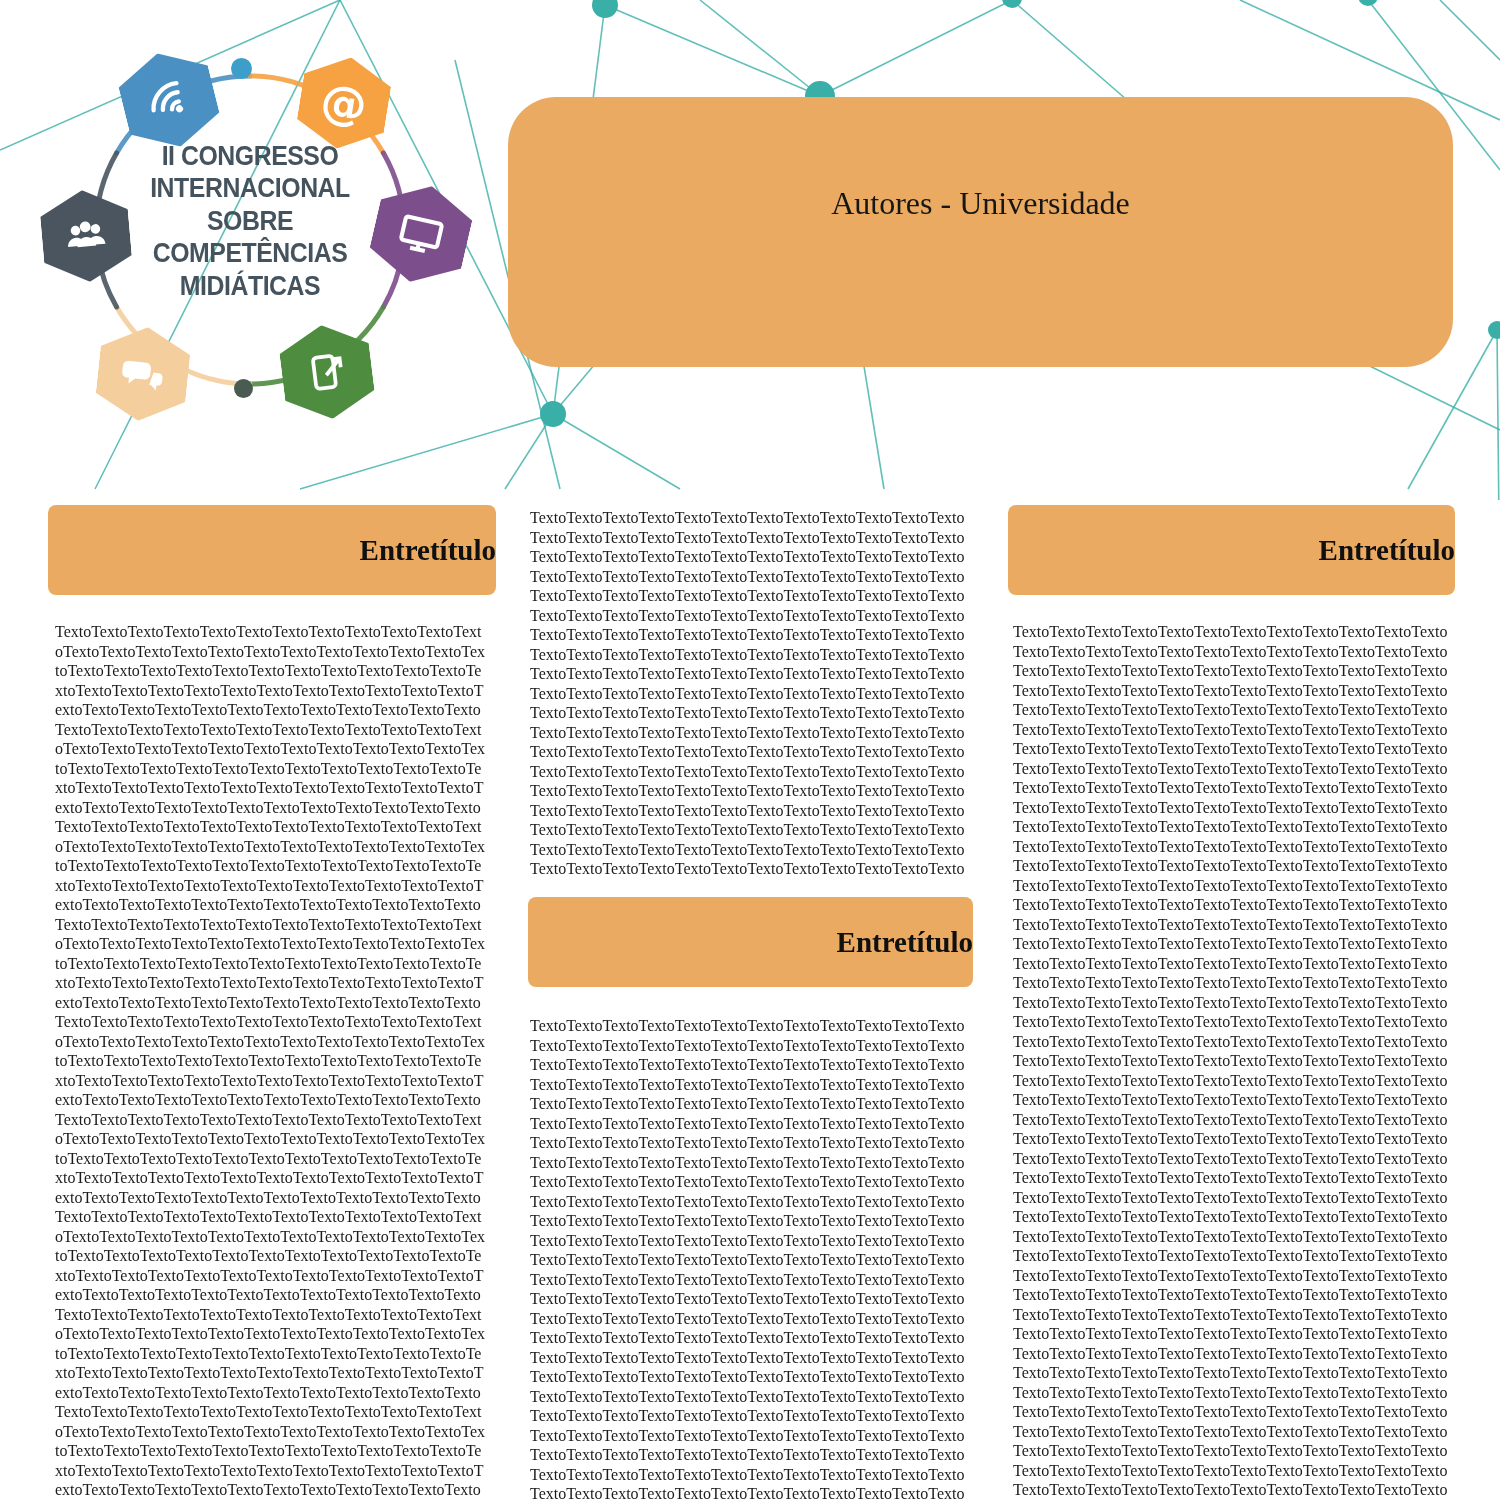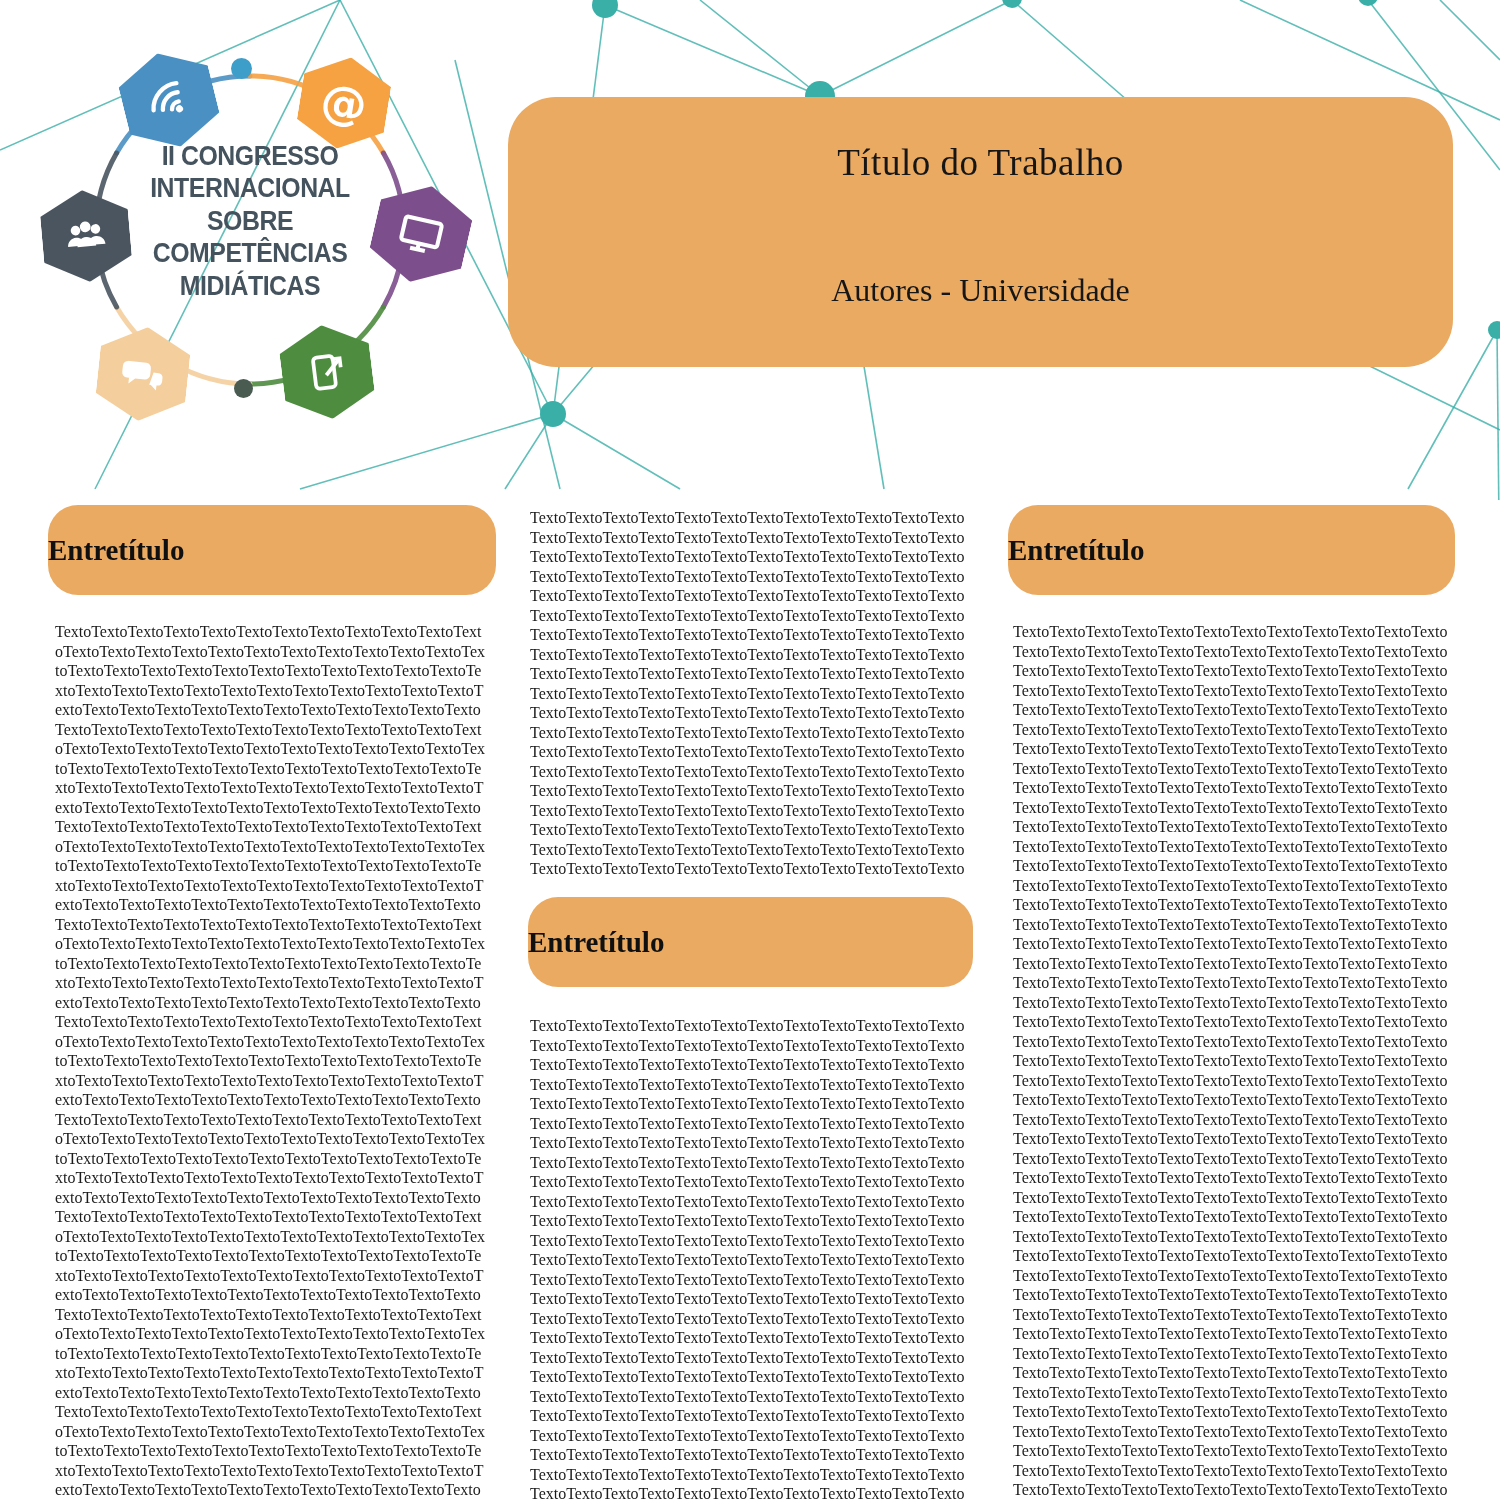--- a/index.html
+++ b/index.html
@@ -42,22 +42,22 @@
 
   .logo-text { position:absolute; left:68px; top:95px; width:244px; text-align:center;
     font-family:"Liberation Sans", sans-serif; font-weight:bold; color:#45535E;
     font-size:27px; line-height:1.2; transform:scaleX(.92); letter-spacing:-.5px; z-index:3; }
 
   .dot { position:absolute; border-radius:50%; z-index:4; }
   .dot.teal { left:171px; top:13px; width:21px; height:21px; background: var(--dot-teal, #3D9EC9); }
   .dot.dark { left:174px; top:334px; width:19px; height:19px; background: var(--dot-dark, #4A5B52); }
 
   
-  .colhead { position:absolute; background: var(--accent, #EAAA61); border-radius:30px;
-    display:flex; align-items:center; justify-content:flex-start;
+  .colhead { position:absolute; background: var(--accent, #EAAA61); border-radius:8px;
+    display:flex; align-items:center; justify-content:flex-end;
     font-weight:bold; font-size:29px; color:#101010; z-index:1; }
   .body-text { position:absolute; font-size:16px; line-height:19.5px; color:#1b1b1b;
     text-align:justify; word-break:break-all; overflow:hidden; z-index:1; }
 </style>
 </head>
 <body>
 
 <div class="poster">
 
   <svg class="net" width="1500" height="500" viewBox="0 0 1500 500" aria-hidden="true">
@@ -152,21 +152,20 @@
       <div>SOBRE</div>
       <div>COMPETÊNCIAS</div>
       <div>MIDIÁTICAS</div>
     </div>
 
     <div class="dot teal"></div>
     <div class="dot dark"></div>
   </div>
 
   <div class="titlebox">
-    <div class="work-title">Título do Trabalho</div>
     <div class="authors">Autores - Universidade</div>
   </div>
 
   <div class="colhead" style="left:48px; top:505px; width:448px; height:90px;">
     <span>Entretítulo</span>
   </div>
   <div class="body-text" style="left:55px; top:622px; width:432px; height:878px;">TextoTextoTextoTextoTextoTextoTextoTextoTextoTextoTextoTextoTextoTextoTextoTextoTextoTextoTextoTextoTextoTextoTextoTextoTextoTextoTextoTextoTextoTextoTextoTextoTextoTextoTextoTextoTextoTextoTextoTextoTextoTextoTextoTextoTextoTextoTextoTextoTextoTextoTextoTextoTextoTextoTextoTextoTextoTextoTextoTextoTextoTextoTextoTextoTextoTextoTextoTextoTextoTextoTextoTextoTextoTextoTextoTextoTextoTextoTextoTextoTextoTextoTextoTextoTextoTextoTextoTextoTextoTextoTextoTextoTextoTextoTextoTextoTextoTextoTextoTextoTextoTextoTextoTextoTextoTextoTextoTextoTextoTextoTextoTextoTextoTextoTextoTextoTextoTextoTextoTextoTextoTextoTextoTextoTextoTextoTextoTextoTextoTextoTextoTextoTextoTextoTextoTextoTextoTextoTextoTextoTextoTextoTextoTextoTextoTextoTextoTextoTextoTextoTextoTextoTextoTextoTextoTextoTextoTextoTextoTextoTextoTextoTextoTextoTextoTextoTextoTextoTextoTextoTextoTextoTextoTextoTextoTextoTextoTextoTextoTextoTextoTextoTextoTextoTextoTextoTextoTextoTextoTextoTextoTextoTextoTextoTextoTextoTextoTextoTextoTextoTextoTextoTextoTextoTextoTextoTextoTextoTextoTextoTextoTextoTextoTextoTextoTextoTextoTextoTextoTextoTextoTextoTextoTextoTextoTextoTextoTextoTextoTextoTextoTextoTextoTextoTextoTextoTextoTextoTextoTextoTextoTextoTextoTextoTextoTextoTextoTextoTextoTextoTextoTextoTextoTextoTextoTextoTextoTextoTextoTextoTextoTextoTextoTextoTextoTextoTextoTextoTextoTextoTextoTextoTextoTextoTextoTextoTextoTextoTextoTextoTextoTextoTextoTextoTextoTextoTextoTextoTextoTextoTextoTextoTextoTextoTextoTextoTextoTextoTextoTextoTextoTextoTextoTextoTextoTextoTextoTextoTextoTextoTextoTextoTextoTextoTextoTextoTextoTextoTextoTextoTextoTextoTextoTextoTextoTextoTextoTextoTextoTextoTextoTextoTextoTextoTextoTextoTextoTextoTextoTextoTextoTextoTextoTextoTextoTextoTextoTextoTextoTextoTextoTextoTextoTextoTextoTextoTextoTextoTextoTextoTextoTextoTextoTextoTextoTextoTextoTextoTextoTextoTextoTextoTextoTextoTextoTextoTextoTextoTextoTextoTextoTextoTextoTextoTextoTextoTextoTextoTextoTextoTextoTextoTextoTextoTextoTextoTextoTextoTextoTextoTextoTextoTextoTextoTextoTextoTextoTextoTextoTextoTextoTextoTextoTextoTextoTextoTextoTextoTextoTextoTextoTextoTextoTextoTextoTextoTextoTextoTextoTextoTextoTextoTextoTextoTextoTextoTextoTextoTextoTextoTextoTextoTextoTextoTextoTextoTextoTextoTextoTextoTextoTextoTextoTextoTextoTextoTextoTextoTextoTextoTextoTextoTextoTextoTextoTextoTextoTextoTextoTextoTextoTextoTextoTextoTextoTextoTextoTextoTextoTextoTextoTextoTextoTextoTextoTextoTextoTextoTextoTextoTextoTextoTextoTextoTextoTextoTextoTextoTextoTextoTextoTextoTextoTextoTextoTextoTextoTextoTextoTextoTextoTextoTextoTextoTextoTextoTextoTextoTextoTextoTextoTextoTextoTextoTextoTextoTextoTextoTextoTextoTextoTextoTextoTextoTextoTextoTextoTextoTextoTextoTextoTextoTextoTextoTextoTextoTextoTextoTextoTextoTextoTextoTextoTextoTextoTextoTextoTextoTextoTextoTextoTextoTextoTextoTextoTextoTextoTextoTextoTextoTextoTextoTextoTextoTextoTextoTextoTextoTextoTexto</div>
 
   <div class="body-text" style="left:530px; top:508px; width:437px; height:373px;">TextoTextoTextoTextoTextoTextoTextoTextoTextoTextoTextoTextoTextoTextoTextoTextoTextoTextoTextoTextoTextoTextoTextoTextoTextoTextoTextoTextoTextoTextoTextoTextoTextoTextoTextoTextoTextoTextoTextoTextoTextoTextoTextoTextoTextoTextoTextoTextoTextoTextoTextoTextoTextoTextoTextoTextoTextoTextoTextoTextoTextoTextoTextoTextoTextoTextoTextoTextoTextoTextoTextoTextoTextoTextoTextoTextoTextoTextoTextoTextoTextoTextoTextoTextoTextoTextoTextoTextoTextoTextoTextoTextoTextoTextoTextoTextoTextoTextoTextoTextoTextoTextoTextoTextoTextoTextoTextoTextoTextoTextoTextoTextoTextoTextoTextoTextoTextoTextoTextoTextoTextoTextoTextoTextoTextoTextoTextoTextoTextoTextoTextoTextoTextoTextoTextoTextoTextoTextoTextoTextoTextoTextoTextoTextoTextoTextoTextoTextoTextoTextoTextoTextoTextoTextoTextoTextoTextoTextoTextoTextoTextoTextoTextoTextoTextoTextoTextoTextoTextoTextoTextoTextoTextoTextoTextoTextoTextoTextoTextoTextoTextoTextoTextoTextoTextoTextoTextoTextoTextoTextoTextoTextoTextoTextoTextoTextoTextoTextoTextoTextoTextoTextoTextoTextoTextoTextoTextoTextoTextoTextoTextoTextoTextoTextoTextoTextoTextoTextoTextoTextoTextoTextoTextoTextoTextoTextoTextoTextoTextoTextoTextoTextoTextoTextoTextoTextoTextoTextoTextoTexto</div>
   <div class="colhead" style="left:528px; top:897px; width:445px; height:90px;">

